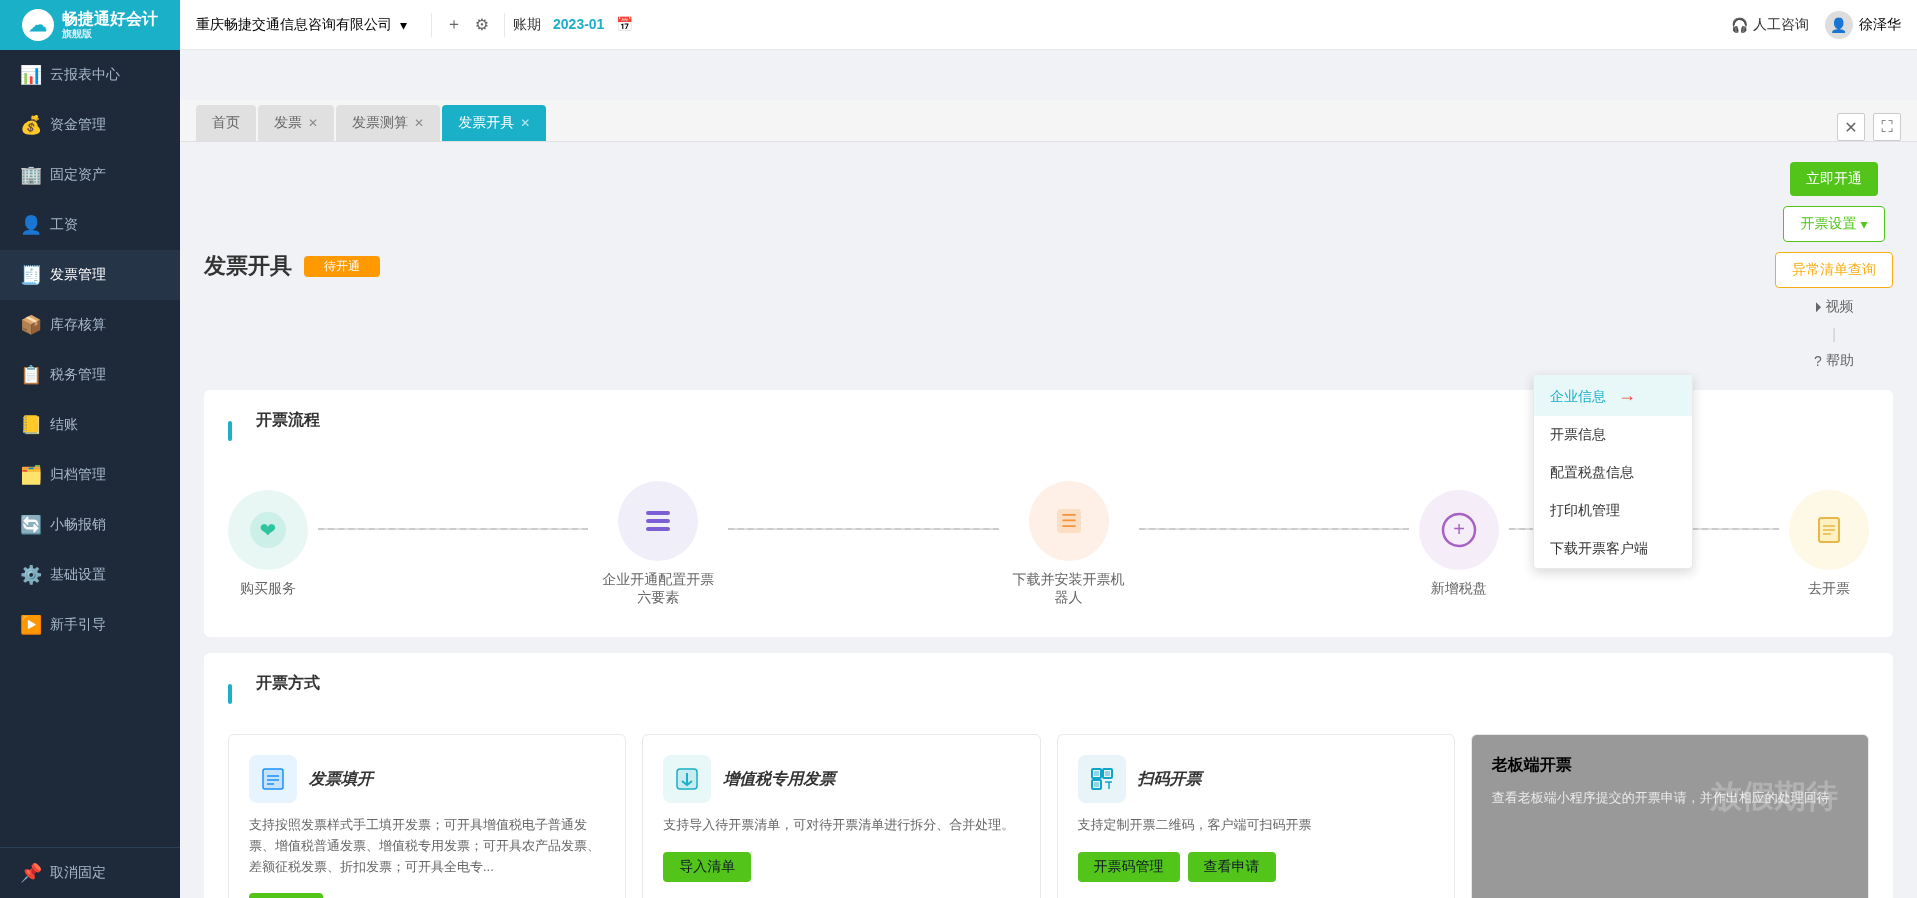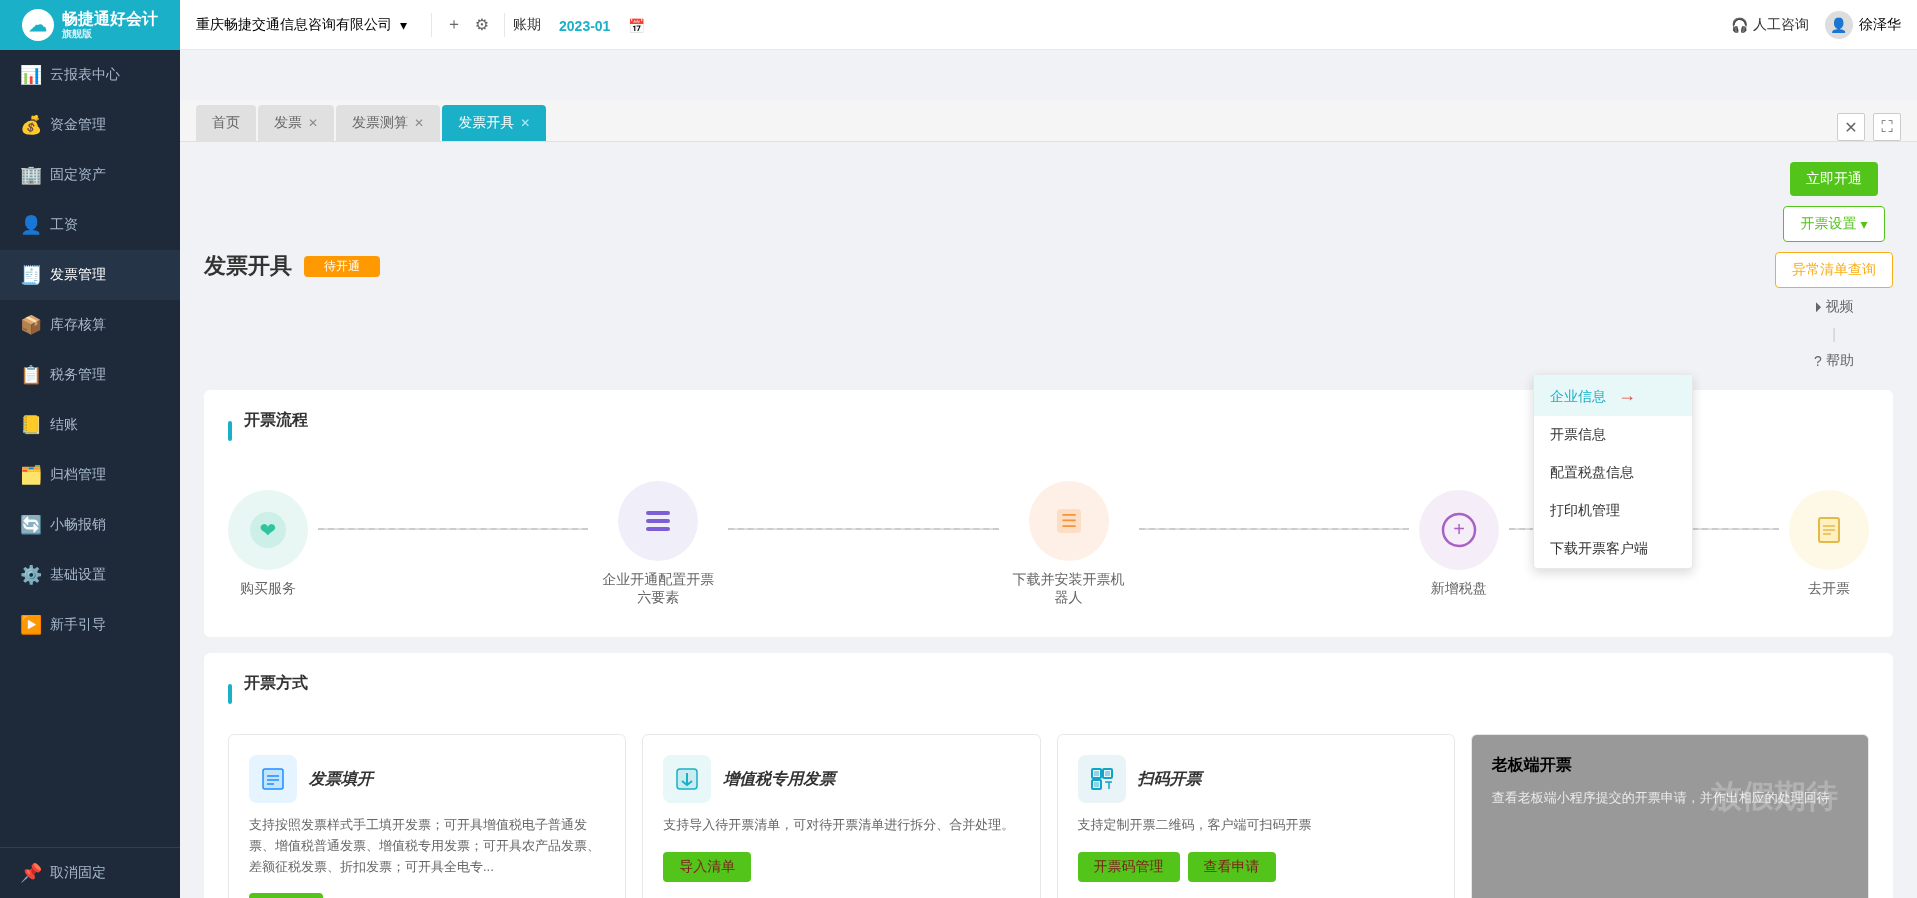--- a/index.html
+++ b/index.html
@@ -55,22 +55,22 @@
       cursor: pointer;
     }
     .header-divider { width: 1px; height: 24px; background: #e8e8e8; margin: 0 8px; }
     .header-btn {
       width: 28px; height: 28px;
       display: flex; align-items: center; justify-content: center;
       cursor: pointer; color: #666; font-size: 16px;
     }
     .period-area {
       display: flex;
-      align-items: flex-end;
-      gap: 18px;
+      align-items: flex-start;
+      gap: 12px;
       color: #333;
       font-size: 14px;
     }
     .header-right {
       margin-left: auto;
       display: flex;
       align-items: center;
       gap: 16px;
     }
     .support-btn {
@@ -384,31 +384,31 @@
       color: #666;
       line-height: 1.6;
       margin-bottom: 16px;
     }
     .method-card.dark .method-card-desc { color: rgba(255,255,255,0.8); }
     .method-card-inner {
       position: relative;
     }
     .btn-green-sm {
       background: #52c41a;
-      color: #7f1d1d;
+      color: #0f172a;
       border: none;
       padding: 6px 16px;
       border-radius: 4px;
       cursor: pointer;
       font-size: 14px;
     }
     .section-header-bar {
       display: flex;
       align-items: center;
-      gap: 12px;
+      gap: 24px;
       margin-bottom: 20px;
     }
     .left-border-bar {
       width: 4px;
       height: 20px;
       background: #1ab0c8;
       border-radius: 2px;
     }
   </style>
 </head>

